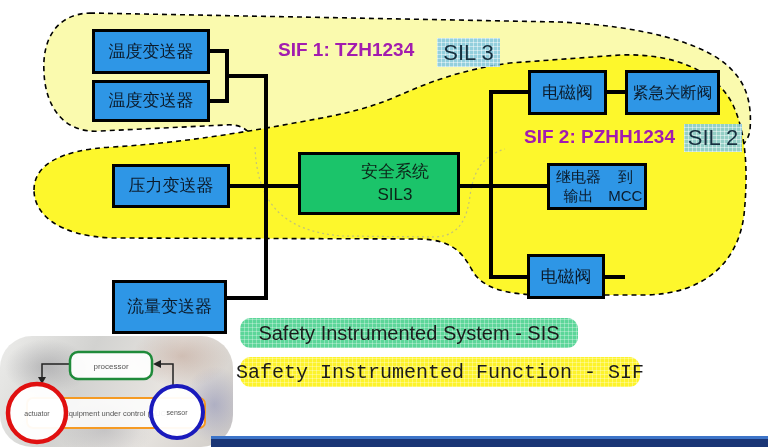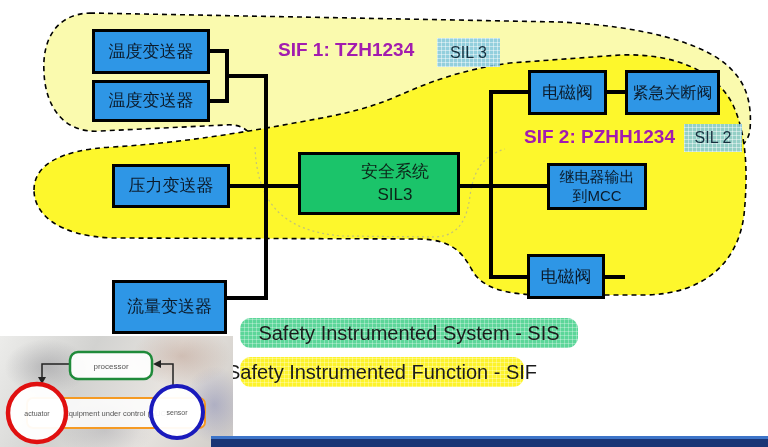--- a/index.html
+++ b/index.html
@@ -22,41 +22,42 @@
   }
   .siflabel{
     position:absolute;color:#a21caf;font-weight:bold;font-size:19px;white-space:nowrap;
   }
   .badge{
     position:absolute;display:flex;align-items:center;justify-content:center;
     background-color:rgba(125,198,232,0.82);
     background-image:
       repeating-linear-gradient(0deg, rgba(255,255,255,0.45) 0 1px, transparent 1px 4px),
       repeating-linear-gradient(90deg, rgba(255,255,255,0.45) 0 1px, transparent 1px 4px);
-    color:#16303f;font-size:16px;font-weight:500;
+    color:#16303f;font-size:22px;font-weight:500;
   }
   .legend-row{
     position:absolute;display:flex;align-items:center;justify-content:center;
     color:#1b1b1b;font-size:20px;white-space:nowrap;
     background-image:
       repeating-linear-gradient(0deg, rgba(255,255,255,0.30) 0 1px, transparent 1px 4px),
       repeating-linear-gradient(90deg, rgba(255,255,255,0.30) 0 1px, transparent 1px 4px);
     border-radius: 11px;
   }
   .legend-sis{left:240px;top:318px;width:338px;height:30px;background-color:#5cd699;}
-  .legend-sif{left:240px;top:357px;width:284px;height:30px;background-color:#fdf32b;}
+  .legend-sif{left:240px;top:357px;width:400px;height:30px;background-color:#fdf32b;font-family:Liberation Mono, monospace;}
   .legend-sil{left:240px;top:397px;width:268px;height:32px;background-color:#5fa8e8;}
   .photo-panel{
     position:absolute;left:0;top:336px;width:233px;height:111px;
     background:
       radial-gradient(60px 40px at 20% 28%, rgba(110,110,118,0.35), transparent 70%),
       radial-gradient(70px 45px at 78% 18%, rgba(150,95,70,0.28), transparent 70%),
       radial-gradient(45px 55px at 92% 62%, rgba(80,90,165,0.30), transparent 70%),
       radial-gradient(70px 40px at 45% 85%, rgba(140,140,150,0.30), transparent 70%),
       linear-gradient(115deg,#ececea 0%,#d2d2d0 35%,#e7e4e0 65%,#cfcbc6 100%);
+    border-radius: 32px;
   }
   .footer-bar{
     position:absolute;left:211px;top:436px;width:557px;height:11px;
     background:#1a3575;border-top:3px solid #3d74c8;
   }
 </style>
 </head>
 <body>
 
 <div class="stage">
@@ -99,21 +100,21 @@
   <div class="devbox" style="left:112px;top:280px;width:115px;height:54px;">流量变送器</div>
 
   <div class="greenbox" style="left:298px;top:152px;width:162px;height:63px;">
     <span>安全系统</span>
     <span>SIL3</span>
   </div>
 
   <div class="devbox" style="left:528px;top:70px;width:79px;height:45px;">电磁阀</div>
   <div class="devbox small" style="left:625px;top:70px;width:95px;height:45px;">紧急关断阀</div>
 
-  <div class="devbox" style="left:547px;top:163px;width:100px;height:47px;flex-direction:column;font-size:15px;">
+  <div class="devbox" style="left:547px;top:163px;width:100px;height:47px;flex-direction:row;font-size:15px;">
     <span>继电器输出</span>
     <span>到MCC</span>
   </div>
 
   <div class="devbox" style="left:527px;top:254px;width:78px;height:45px;">电磁阀</div>
 
   <div class="siflabel" style="left:278px;top:39px;">SIF 1: TZH1234</div>
   <div class="badge" style="left:437px;top:38px;width:63px;height:29px;">SIL 3</div>
 
   <div class="siflabel" style="left:524px;top:126px;">SIF 2: PZHH1234</div>

